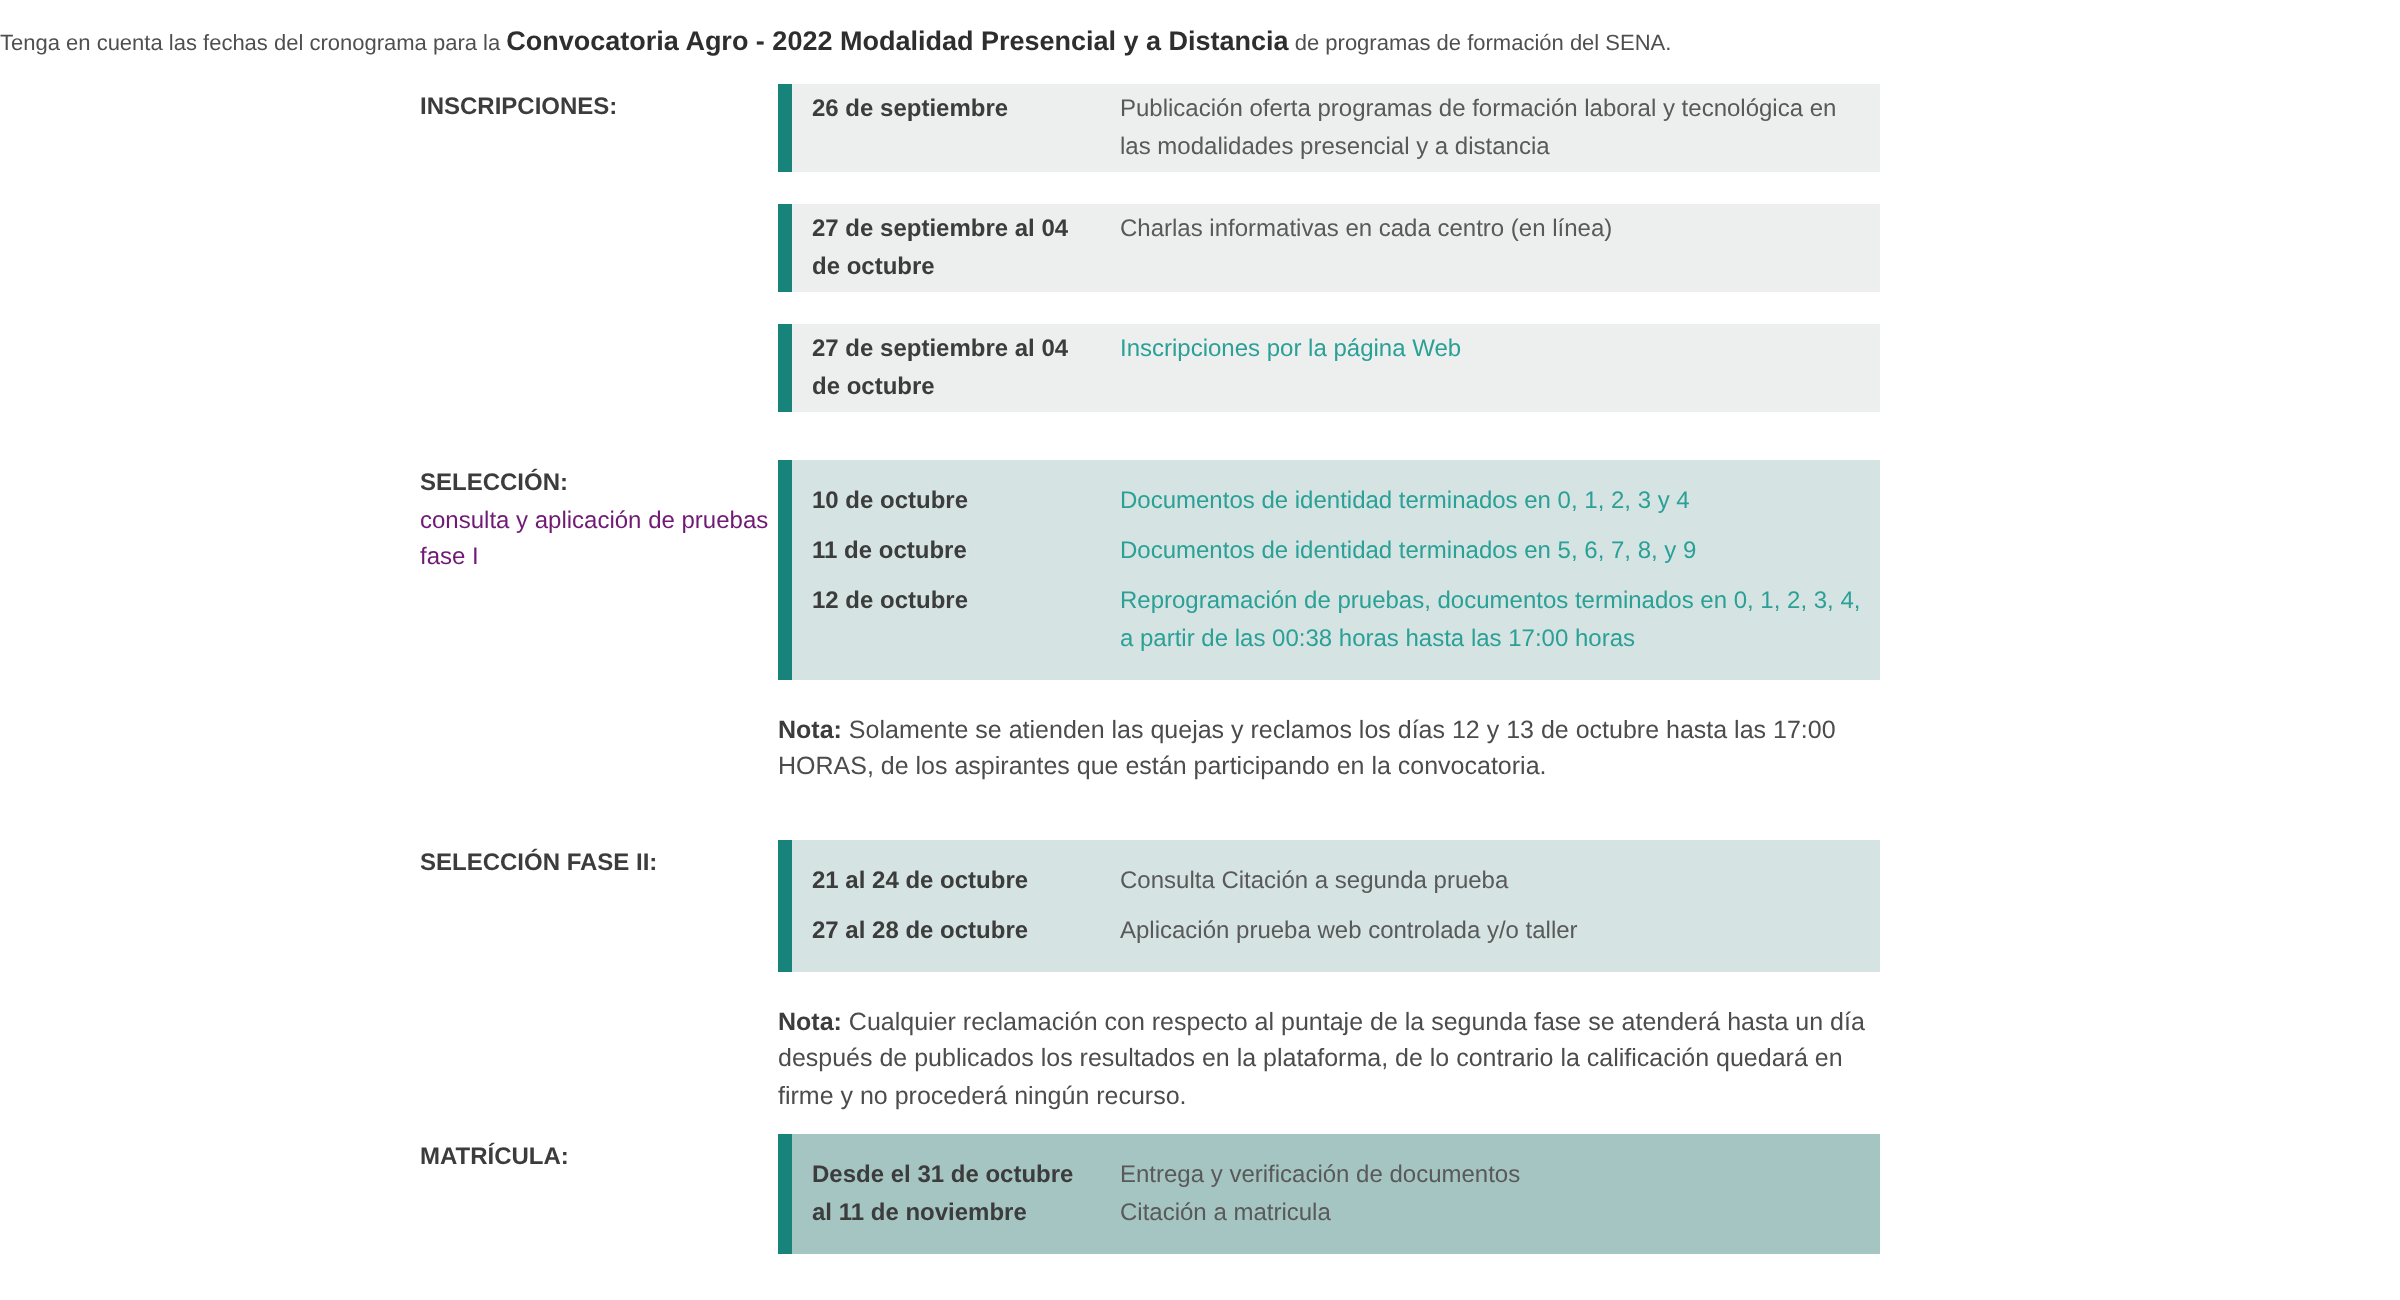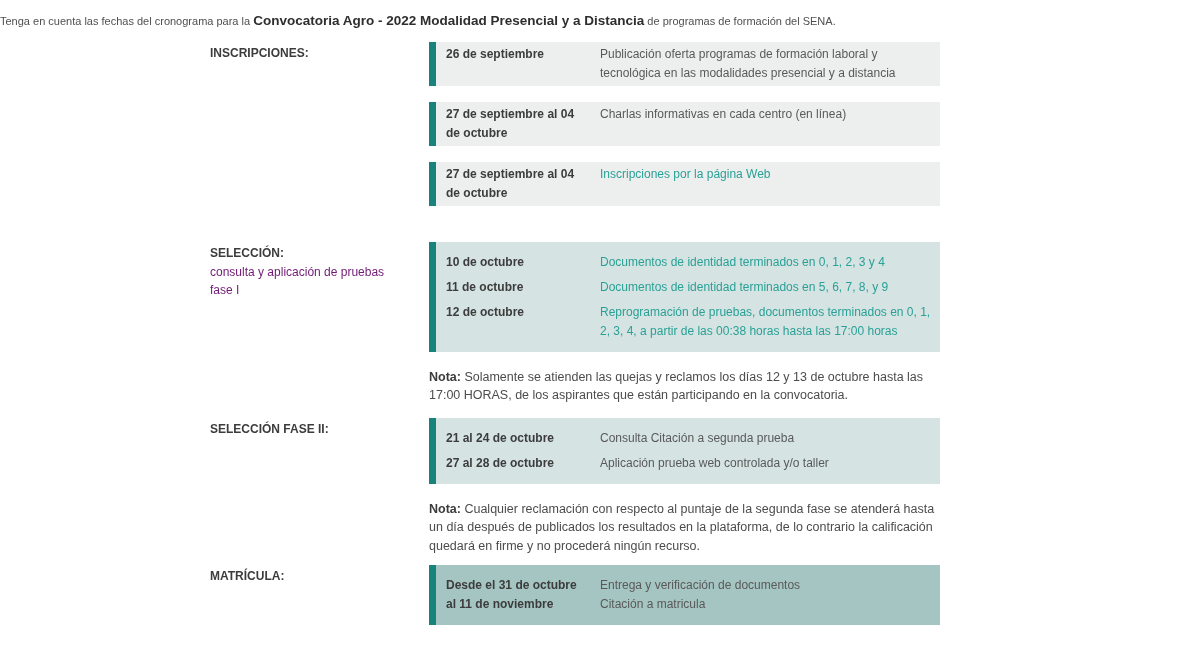--- a/index.html
+++ b/index.html
@@ -29,21 +29,21 @@
   }
   .header .hl {
     font-size: 13.5px;
     font-weight: bold;
     color: #2e2e2e;
   }
   .content {
     margin: 11px 0 0 210px;
     width: 730px;
   }
-  .section { display: flex; align-items: flex-start; gap: 40px; }
+  .section { display: flex; align-items: flex-start; }
   .label-col { width: 179px; flex-shrink: 0; padding-top: 2px; }
   .rows-col  { flex: 1; min-width: 0; }
   .label {
     font-size: 12px;
     font-weight: bold;
     color: var(--text-dark);
     line-height: 1.55;
   }
   .sublabel {
     font-size: 12px;
@@ -75,22 +75,22 @@
     line-height: 1.58;
   }
   .desc.link { color: var(--link-color); cursor: pointer; }
   .nota {
     font-size: 12.5px;
     color: #4c4c4c;
     line-height: 1.48;
     margin-top: 16px;
   }
   .nota b { color: var(--text-dark); }
-  .mt-s2 { margin-top: 20px; }
-  .mt-s3 { margin-top: 13px; }
+  .mt-s2 { margin-top: 8px; }
+  .mt-s3 { margin-top: 27px; }
   .mt-s4 { margin-top: 10px; }
 </style>
 </head>
 <body>
 
 <div>
 
   <p class="header"><span>Tenga en cuenta las fechas del cronograma para la </span><span class="hl">Convocatoria Agro - 2022 Modalidad Presencial y a Distancia</span><span> de programas de formación del SENA.</span></p>
 
   <div class="content">

